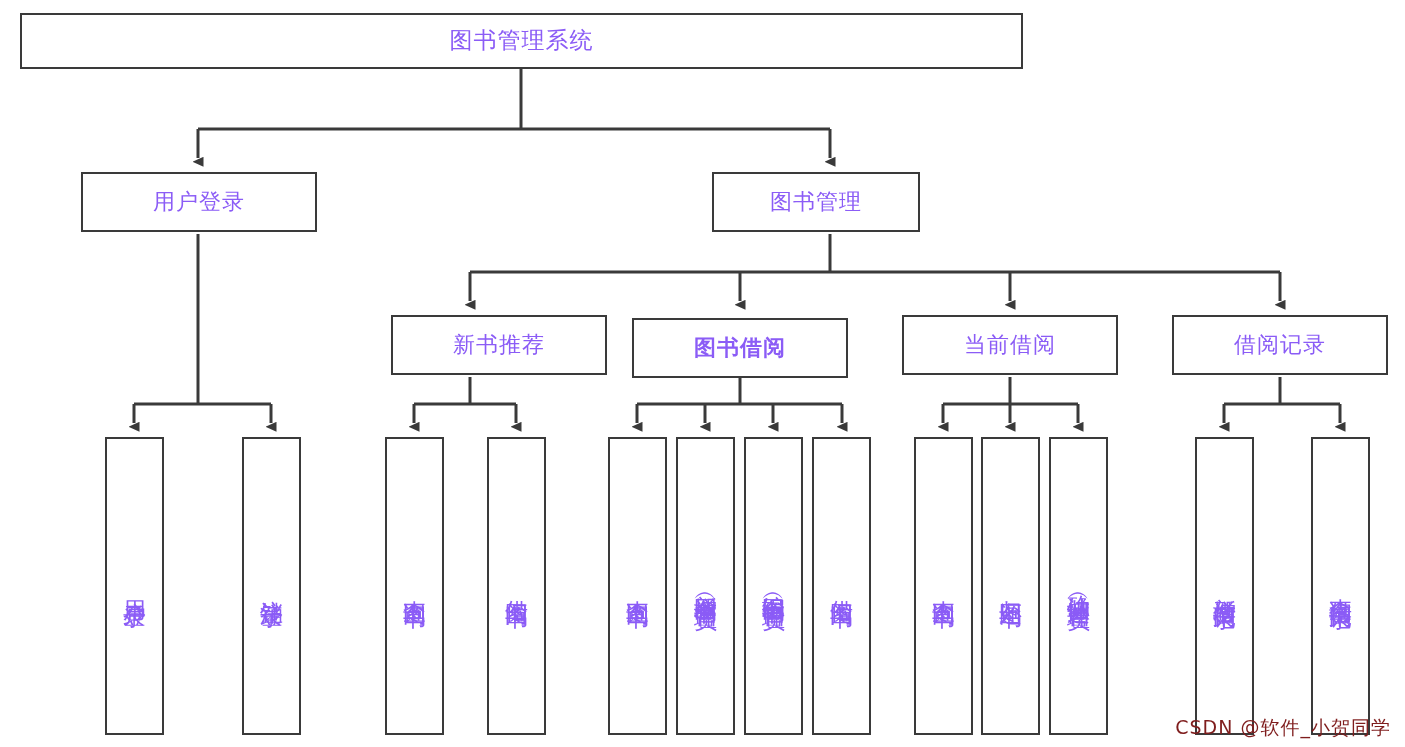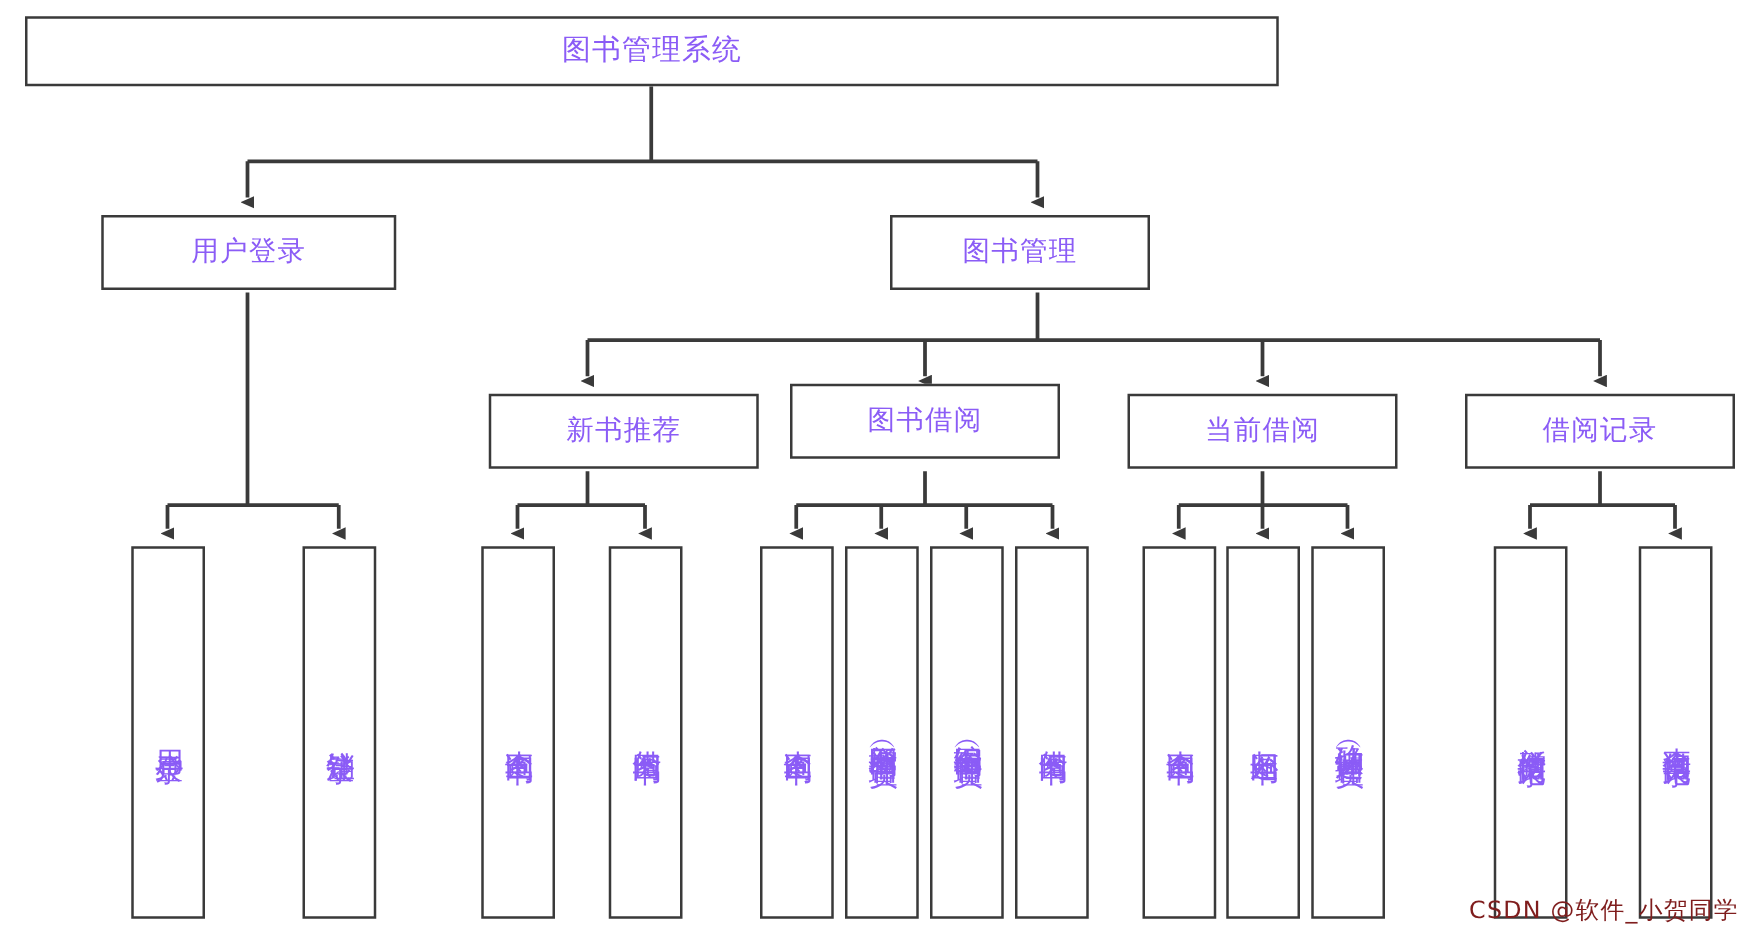--- a/index.html
+++ b/index.html
@@ -137,21 +137,21 @@
   </div>
 
   <div class="node node-h" style="left:712px; top:172px; width:208px; height:60px;">
     <span>图书管理</span>
   </div>
 
   <div class="node node-h" style="left:362px; top:315px; width:216px; height:60px;margin-left:29px;">
     <span>新书推荐</span>
   </div>
 
-  <div class="node node-h" style="left:632px; top:307px; width:216px; height:60px;">
+  <div class="node node-h" style="left:632px; top:318px; width:216px; height:60px;font-weight:bold;">
     <span>图书借阅</span>
   </div>
 
   <div class="node node-h" style="left:1172px; top:315px; width:216px; height:60px;">
     <span>借阅记录</span>
   </div>
 
   <div class="node node-h" style="left:902px; top:315px; width:216px; height:60px;">
     <span>当前借阅</span>
   </div>

